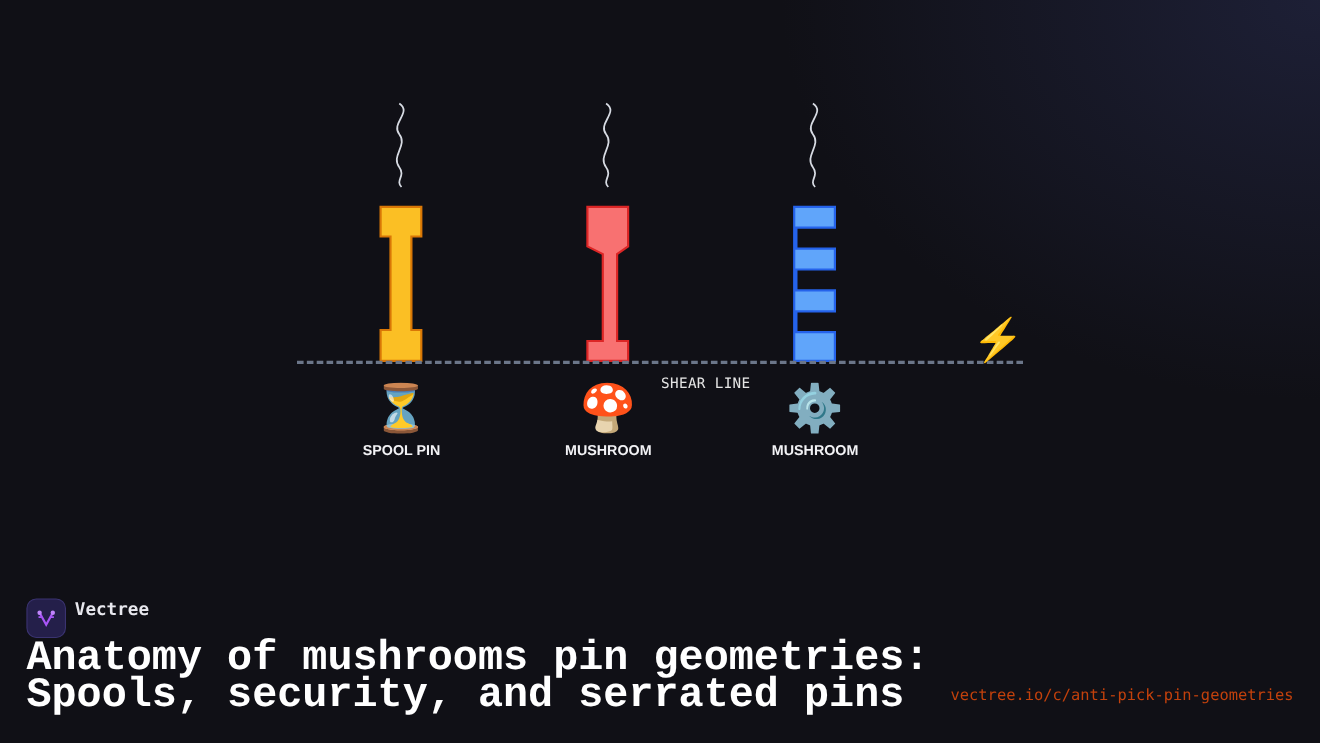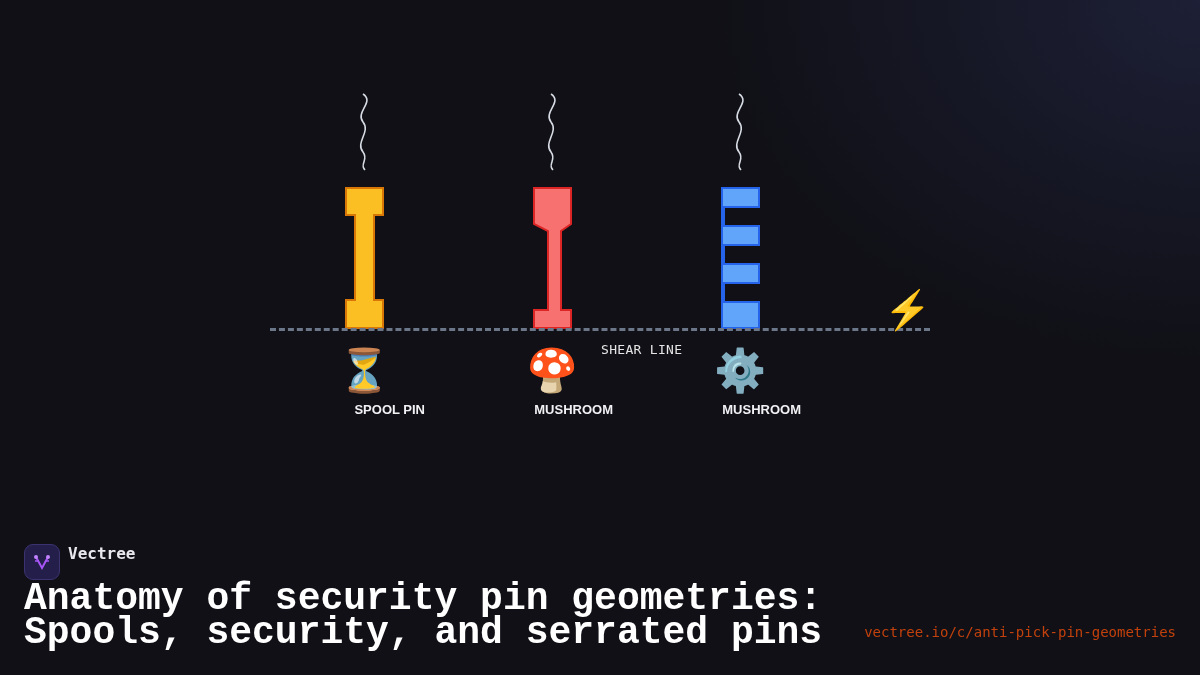--- a/index.html
+++ b/index.html
@@ -25,21 +25,21 @@
     letter-spacing:0.3px;
   }
   .pin-col { position:absolute; top:92px; width:120px; }
   .spring { position:absolute; top:0; left:0; width:120px; height:80px; }
   .pin-svg { position:absolute; top:94px; left:0; }
   .pin-emoji {
     position:absolute; top:254px; width:120px; text-align:center;
     font-size:42px; line-height:50px;
   }
   .pin-label {
-    position:absolute; top:310px; width:120px; text-align:right;
+    position:absolute; top:310px; width:120px; text-align:center;
     font-size:13px; font-weight:bold; color:#f2f2f5;
   }
   .bolt {
     position:absolute; left:884px; top:288px; font-size:38px; line-height:44px;
   }
   .brand { position:absolute; left:24px; top:544px; display:flex; align-items:flex-start; gap:8px; }
   .brand-logo {
     width:34px; height:34px; border-radius:9px; background:#241f4a;
     border:1px solid #3a3370; display:flex; align-items:center; justify-content:center;
   }
@@ -106,16 +106,16 @@
     <svg width="20" height="20" viewBox="0 0 20 20">
       <path d="M4 5 L10 16 L16 5" fill="none" stroke="#a855f7" stroke-width="2" stroke-linecap="round"></path>
       <circle cx="4" cy="5" r="2" fill="#c084fc"></circle>
       <circle cx="16" cy="5" r="2" fill="#c084fc"></circle>
       <path d="M6 9 L3 9 M14 9 L17 9" stroke="#a855f7" stroke-width="1.5"></path>
     </svg>
   </div>
   <span class="brand-name">Vectree</span>
 </div>
 
-<div class="title"><span>Anatomy of security pin geometries:</span>
+<div class="title"><span>Anatomy of mushrooms pin geometries:</span>
 <span>Spools, security, and serrated pins</span></div>
 
 <div class="url">vectree.io/c/anti-pick-pin-geometries</div>
 
 </body></html>

